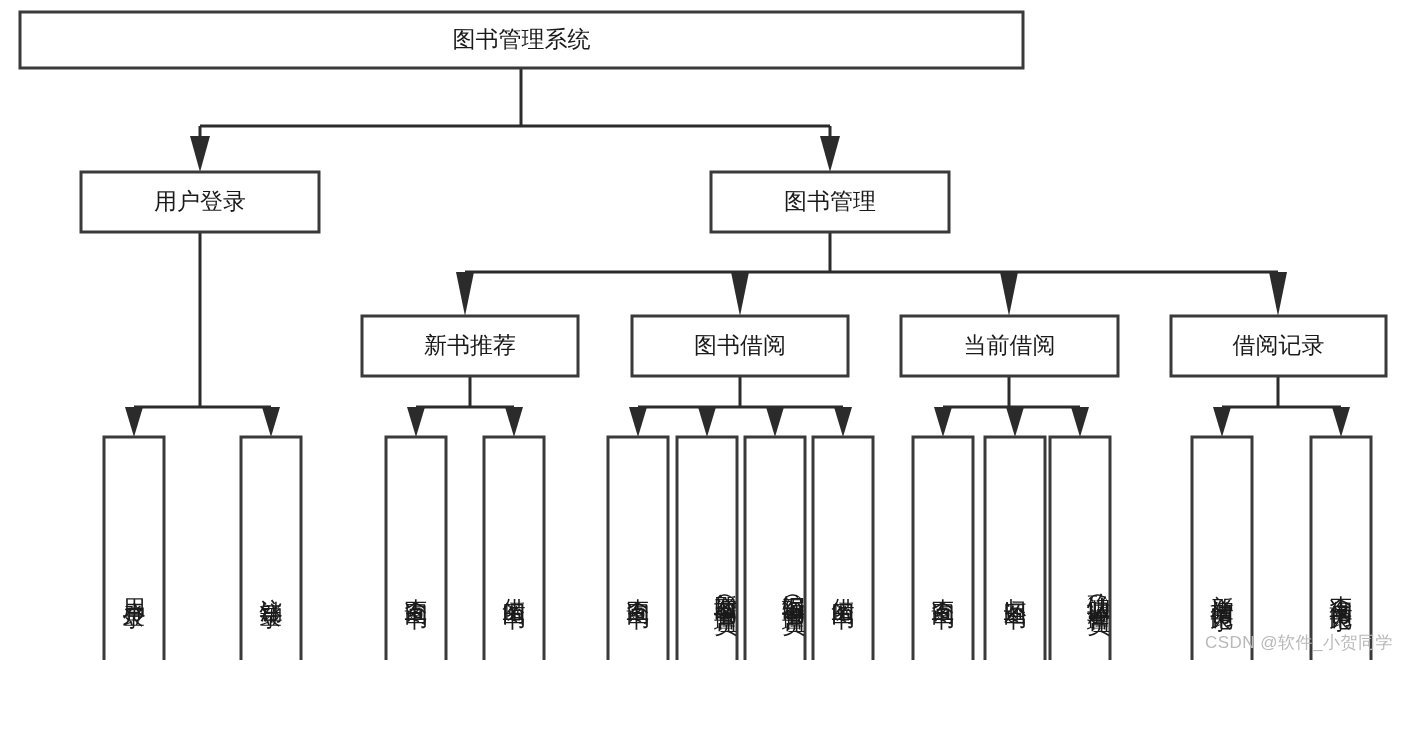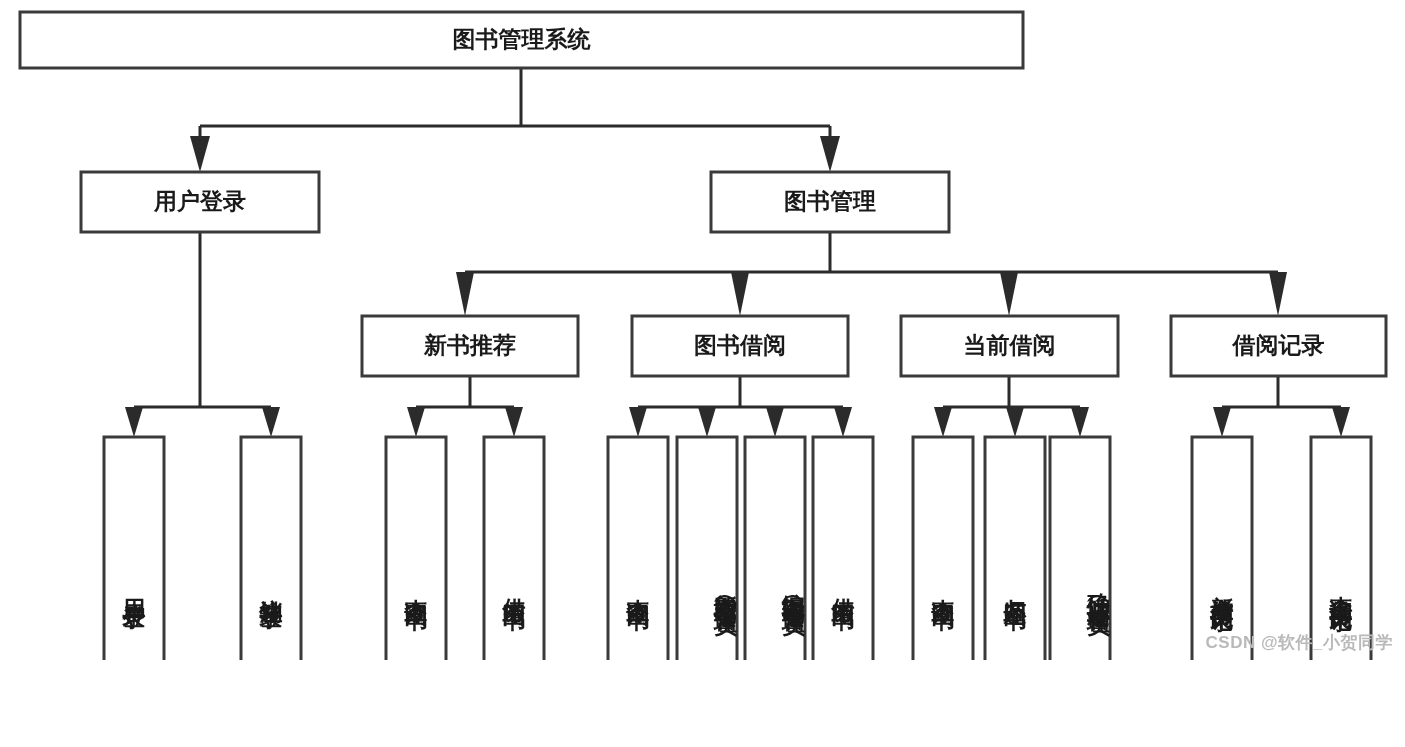--- a/index.html
+++ b/index.html
@@ -10,21 +10,20 @@
   }
   body {
     font-family: "Liberation Sans", "DejaVu Sans", sans-serif;
   }
   #diagram-root {
     position: relative;
     width: 1405px;
     height: 660px;
     background: #ffffff;
     overflow: hidden;
-    font-weight: bold;
   }
   svg#flowchart {
     position: absolute;
     left: 0;
     top: 0;
     width: 1405px;
     height: 747px;
     display: block;
   }
   .node-rect {

